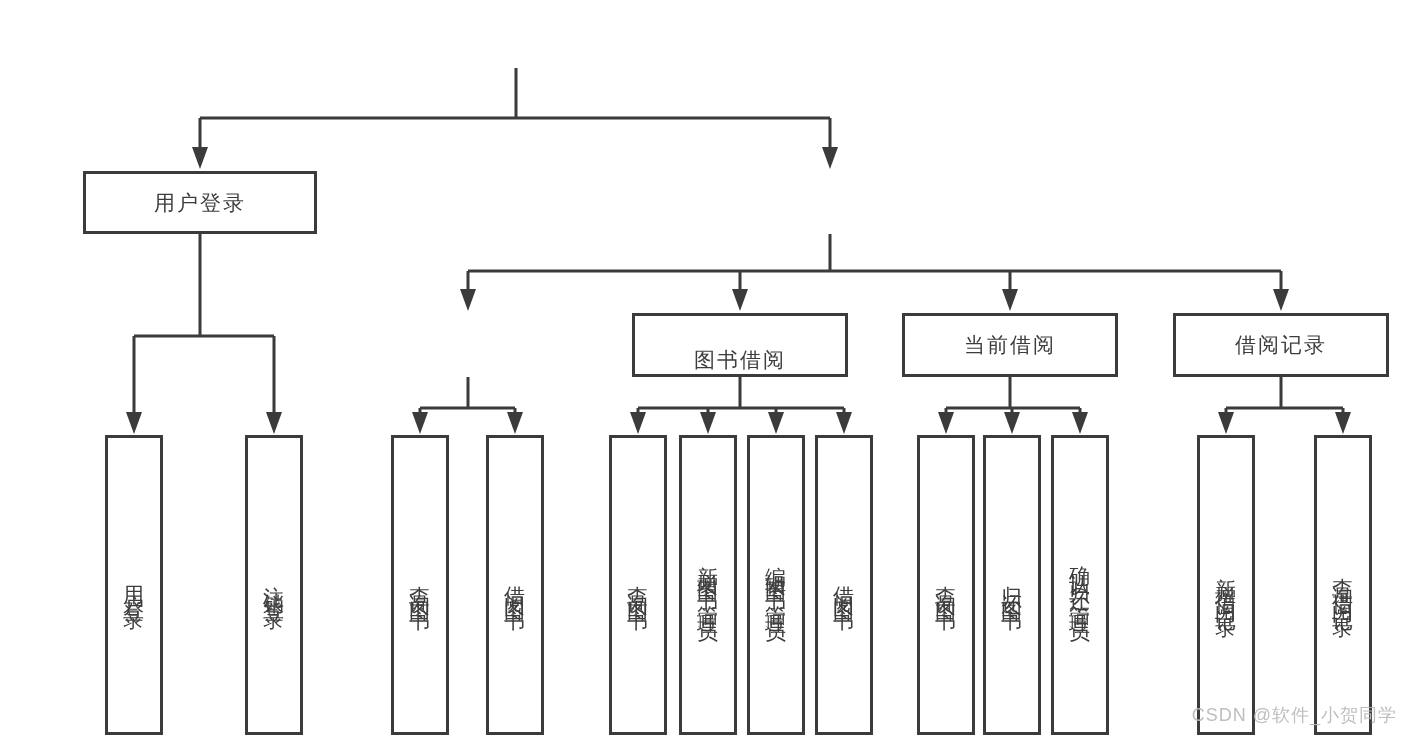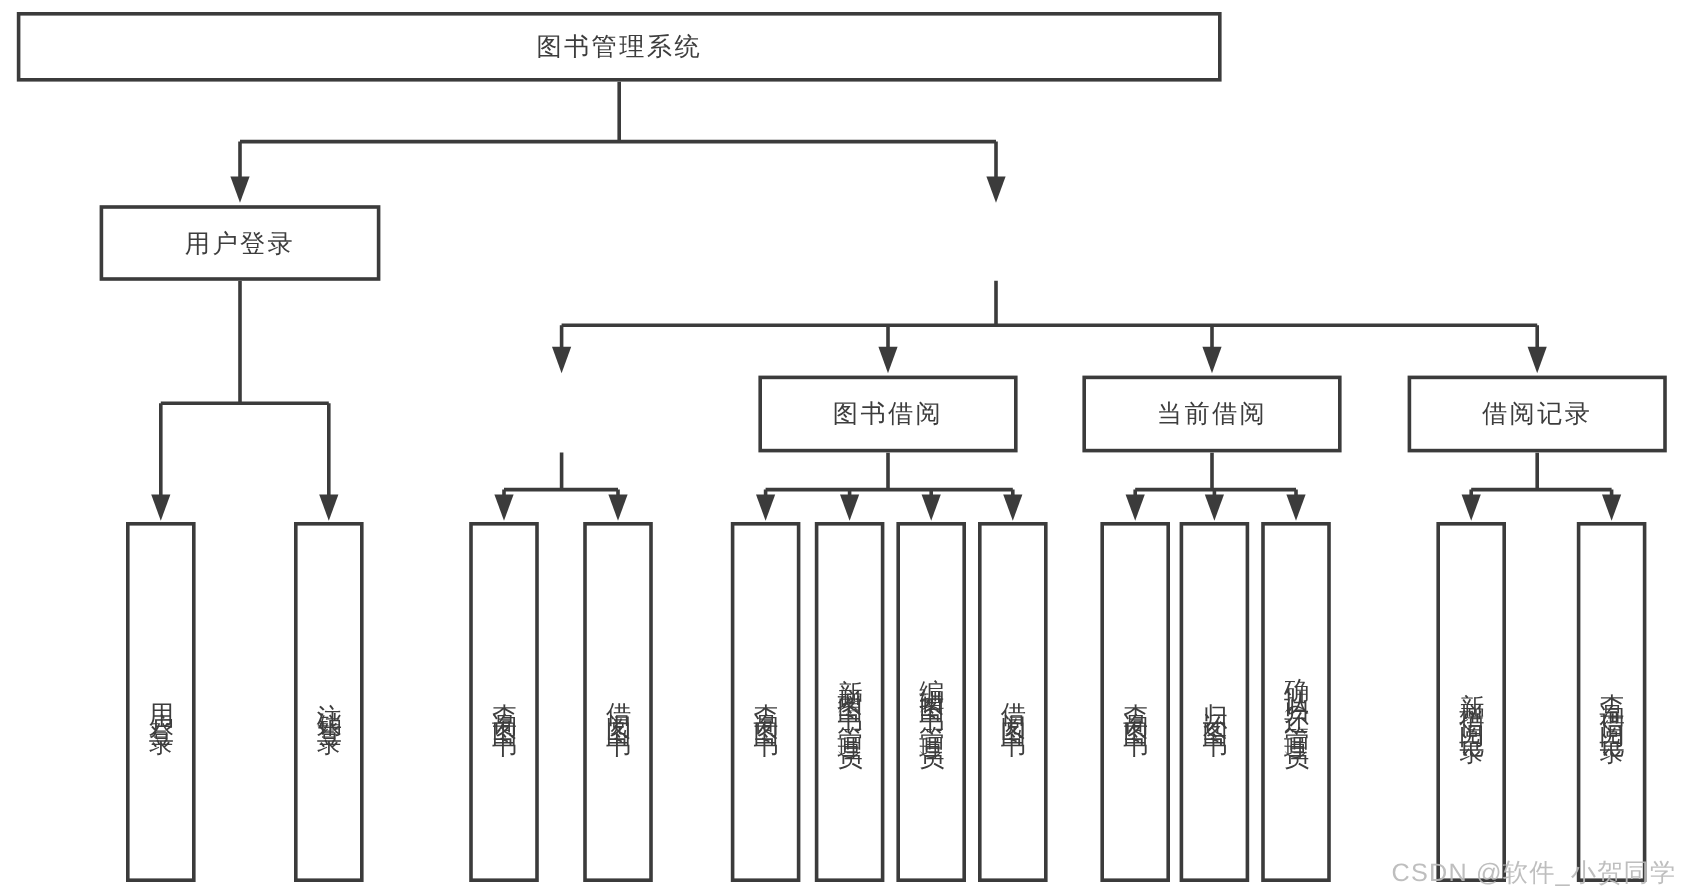--- a/index.html
+++ b/index.html
@@ -46,42 +46,42 @@
     font-size: 21px;
     letter-spacing: 8px;
     line-height: 1;
     white-space: nowrap;
   }
   
   #n-root            { left: 14px;   top: 10px;  width: 1004px; height: 58px; }
   #n-user-login      { left: 83px;   top: 171px; width: 234px;  height: 63px; }
   #n-book-management { left: 713px;  top: 171px; width: 234px;  height: 63px; }
   #n-new-book        { left: 360px;  top: 313px; width: 216px;  height: 64px; }
-  #n-book-borrow     { left: 632px;  top: 313px; width: 216px;  height: 64px; }
+  #n-book-borrow     { left: 632px;  top: 313px; width: 216px;  height: 64px; align-items: flex-end; }
   #n-current-borrow  { left: 902px;  top: 313px; width: 216px;  height: 64px; }
   #n-borrow-record   { left: 1173px; top: 313px; width: 216px;  height: 64px; }
   
   #l-login           { left: 105px;  }
   #l-logout          { left: 245px;  }
   #l-nb-query        { left: 391px;  }
   #l-nb-borrow       { left: 486px;  }
   #l-bb-query        { left: 609px;  }
   #l-bb-add          { left: 679px;  }
   #l-bb-edit         { left: 747px;  }
   #l-bb-borrow       { left: 815px;  }
   #l-cb-query        { left: 917px;  }
   #l-cb-return       { left: 983px;  }
   #l-cb-confirm      { left: 1051px; }
   #l-br-add          { left: 1197px; }
   #l-br-query        { left: 1314px; }
   #watermark {
     position: absolute;
     right: 8px;
-    bottom: 6px;
-    font-size: 21px;
+    bottom: 20px;
+    font-size: 18px;
     color: rgba(184, 184, 184, 0.92);
     letter-spacing: 1px;
     z-index: 10;
     text-align: right;
   }
   .stroke-line { stroke: #3b3b3b; stroke-width: 3; fill: none; }
   .arrowhead   { fill: #3b3b3b; stroke: none; }
 </style>
 </head>
 <body>
@@ -131,23 +131,20 @@
       <polygon class="arrowhead" points="1072,412 1088,412 1080,434"></polygon>
     </g>
 
     <g>
       <path class="stroke-line" d="M1281 377 V408 M1226 408 H1343 M1226 408 V414 M1343 408 V414"></path>
       <polygon class="arrowhead" points="1218,412 1234,412 1226,434"></polygon>
       <polygon class="arrowhead" points="1335,412 1351,412 1343,434"></polygon>
     </g>
   </svg>
 
-  <div id="n-root" class="node hbox">
-    <span class="node-label">图书管理系统</span>
-  </div>
 
   <div id="n-user-login" class="node hbox">
     <span class="node-label">用户登录</span>
   </div>
 
   <div id="n-book-borrow" class="node hbox">
     <span class="node-label">图书借阅</span>
   </div>
   <div id="n-current-borrow" class="node hbox">
     <span class="node-label">当前借阅</span>

